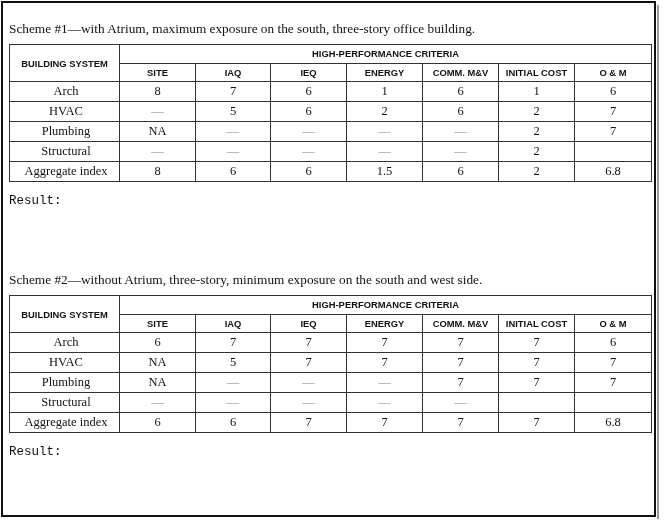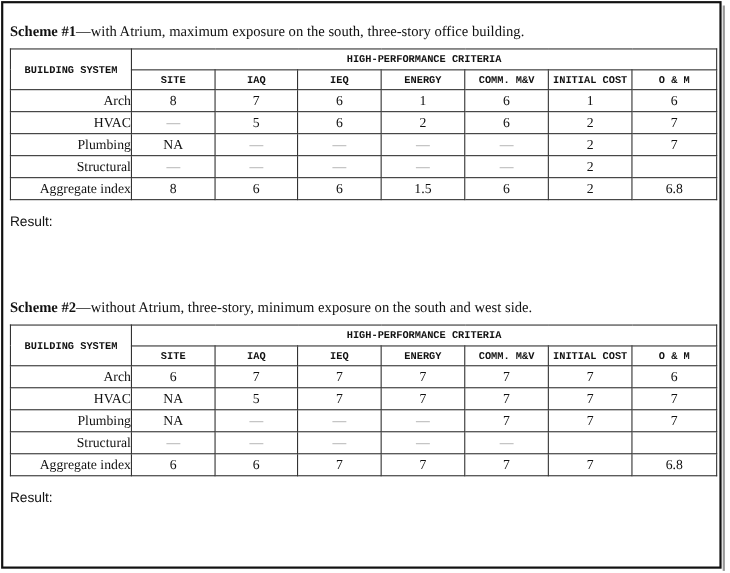--- a/index.html
+++ b/index.html
@@ -11,40 +11,40 @@
     .frame::after {
       content: ""; position: absolute; right: -5px; top: 2px; width: 2px; height: 514px; background: #999;
     }
     .scheme { position: absolute; left: 9px; width: 642px; }
     .s1 { top: 20px; }
     .s2 { top: 271px; }
     .caption {
       font-family: "Liberation Serif", serif; font-size: 13.3px; color: #111;
       height: 18px; line-height: 18px; margin-bottom: 6px; white-space: nowrap;
     }
-    .caption b { font-weight: bold; margin-top: 13px; }
+    .caption b { font-weight: normal; margin-top: 13px; }
     table {
       border-collapse: collapse; width: 642px; table-layout: fixed;
       border: 1px solid #222;
     }
     th, td { border: 1px solid #333; padding: 0; }
     th {
-      font-family: Liberation Mono, monospace; font-size: 9.4px; font-weight: bold;
+      font-family: Liberation Sans, sans-serif; font-size: 9.4px; font-weight: bold;
       color: #111; height: 17px; text-align: center;
     }
     th.grp { height: 17px; }
     th.bs { height: 36px; }
     td {
       font-family: "Liberation Serif", serif; font-size: 12.5px; color: #111;
       height: 19px; text-align: center;
     }
-    td.rowlabel { text-align: right; padding-left: 3px; }
+    td.rowlabel { text-align: center; padding-left: 3px; }
     td.dash { color: #999; }
     .result {
-      font-family: Liberation Sans, sans-serif; font-size: 12.5px; color: #111;
+      font-family: Liberation Mono, monospace; font-size: 12.5px; color: #111;
       line-height: 18px; white-space: nowrap;
     }
     .result .r-label { margin-top: 10px; }
     .result .r-text { margin-top: 5px; }
   </style>
 </head>
 <body>
 
 <div class="frame"></div>
 

